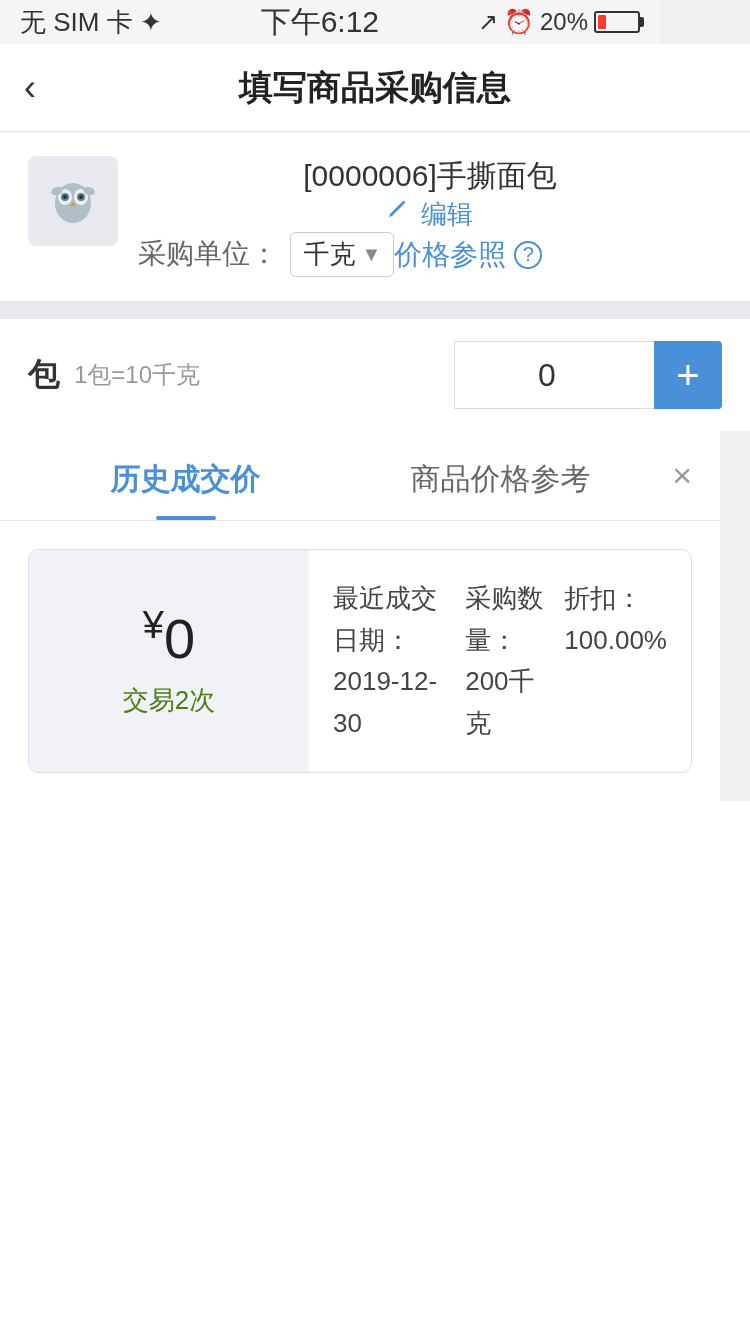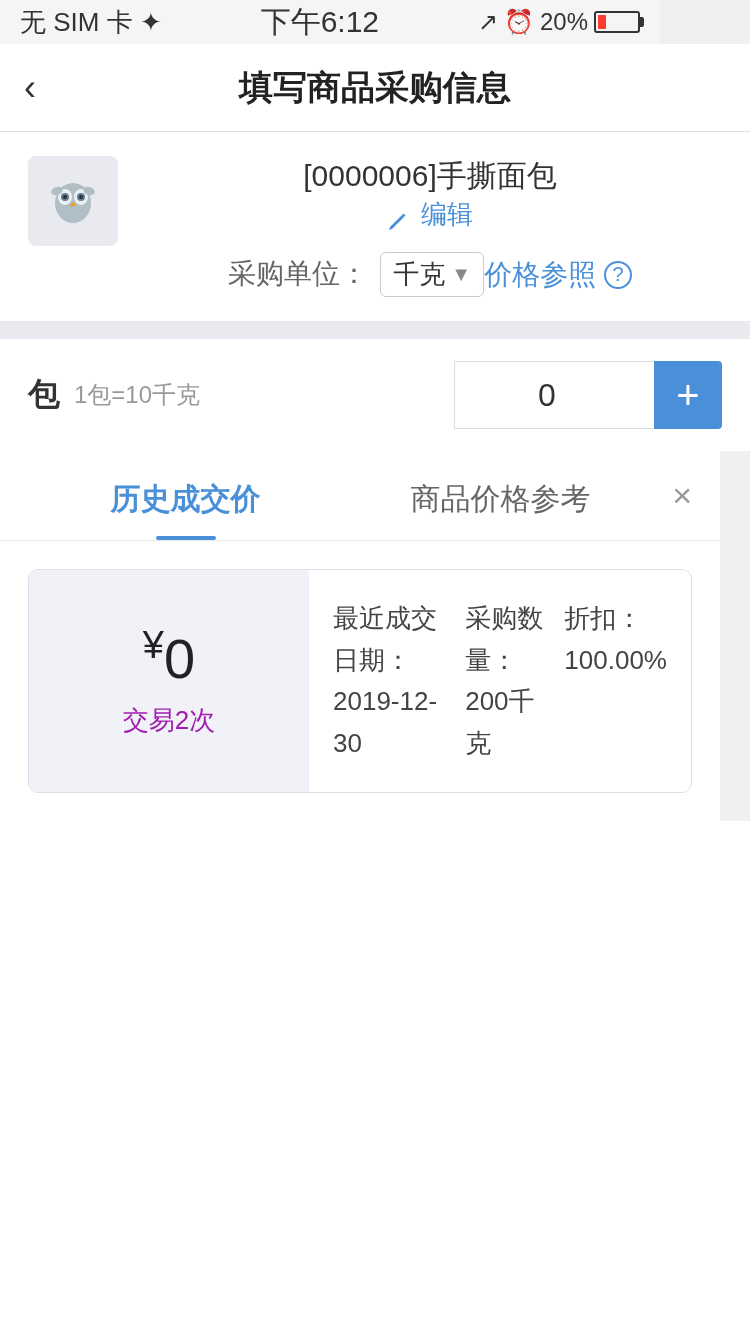--- a/index.html
+++ b/index.html
@@ -129,29 +129,28 @@
     }
     .product-name {
       font-size: 30px;
       color: #333;
       font-weight: 500;
     }
     .edit-btn {
       font-size: 26px;
       color: #4a90d9;
       display: flex;
-      align-items: flex-end;
+      align-items: flex-start;
       gap: 12px;
       cursor: pointer;
     }
     .purchase-unit-row {
       display: flex;
       align-items: center;
-      justify-content: center;
-      margin-top: 20px;
+      justify-content: flex-start;
     }
     .purchase-unit-label {
       font-size: 28px;
       color: #666;
     }
     .unit-dropdown {
       display: flex;
       align-items: center;
       border: 1px solid #ccc;
       border-radius: 6px;
@@ -319,21 +318,21 @@
       font-size: 56px;
       color: #222;
       font-weight: 400;
     }
     .price-yen {
       font-size: 38px;
       vertical-align: super;
     }
     .transaction-count {
       font-size: 26px;
-      color: #a21caf;
+      color: #4d7c0f;
       margin-top: 12px;
     }
     .card-right {
       flex: 1;
       padding: 28px 24px;
       display: flex;
       flex-direction: row;
       justify-content: center;
       gap: 16px;
     }

